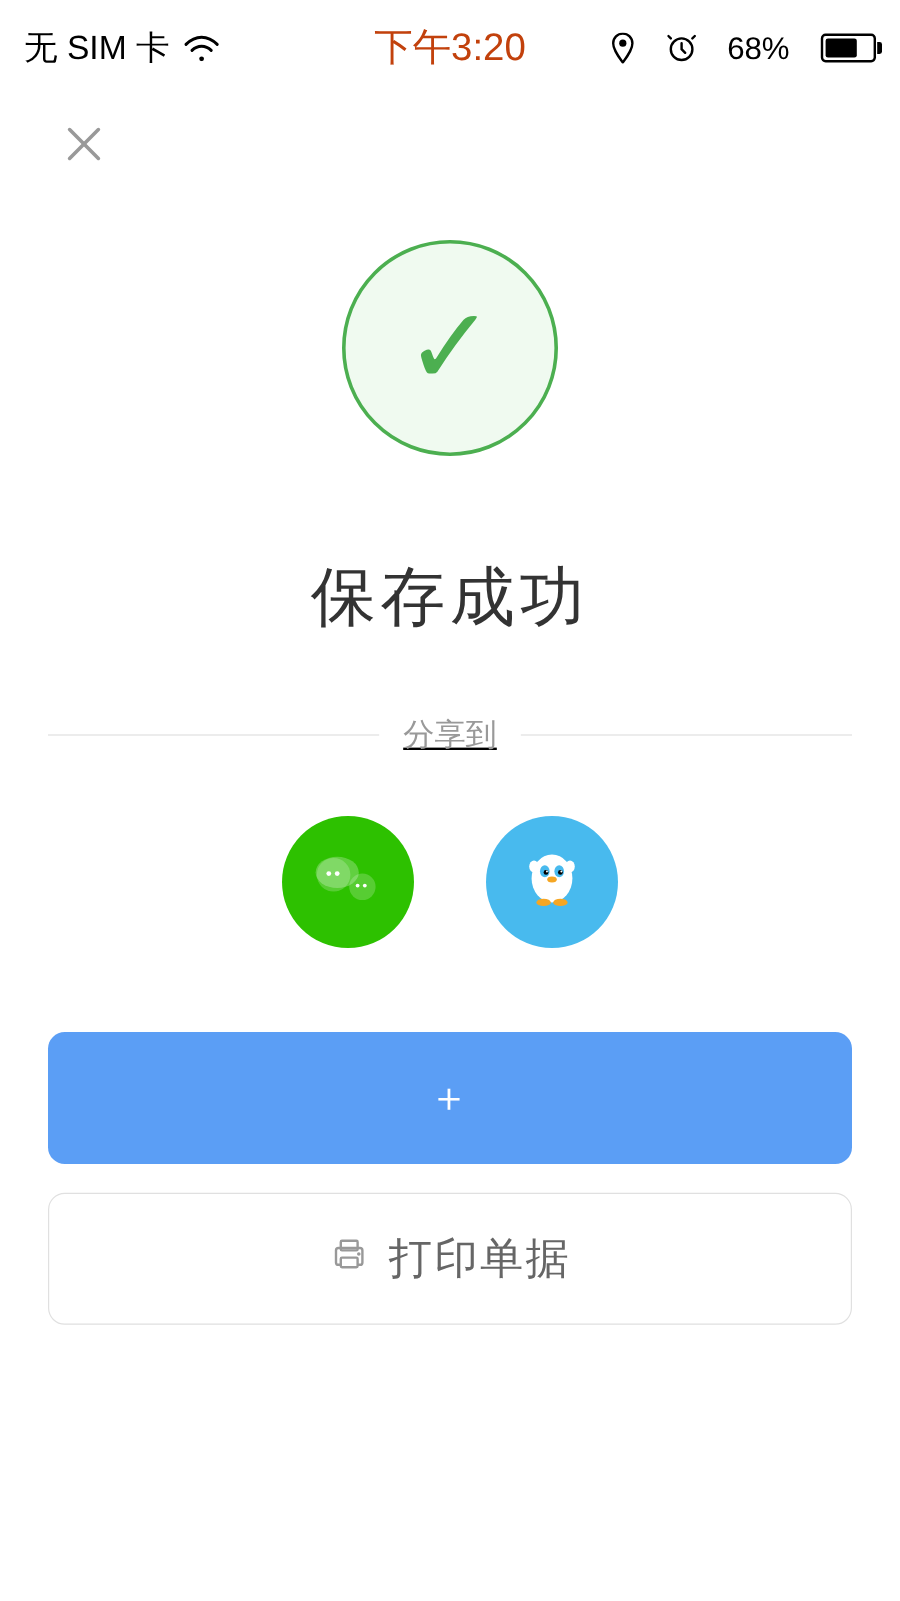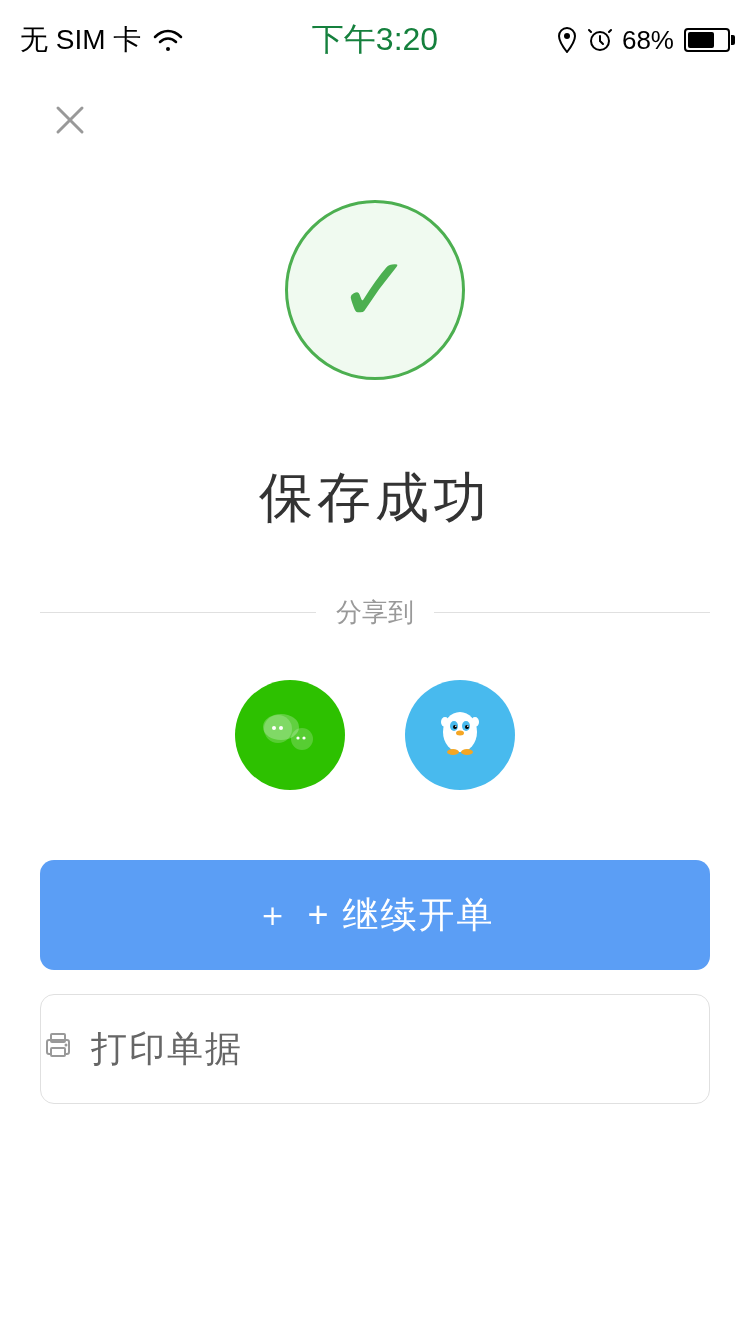--- a/index.html
+++ b/index.html
@@ -33,30 +33,30 @@
       display: flex;
       align-items: center;
       gap: 12px;
       font-size: 28px;
       color: #000;
     }
 
     .status-center {
       font-size: 32px;
       font-weight: 500;
-      color: #15803d;
+      color: #c2410c;
       position: absolute;
       left: 50%;
       transform: translateX(-50%);
     }
 
     .status-right {
       display: flex;
       align-items: center;
-      gap: 10px;
+      gap: 26px;
       font-size: 26px;
       color: #000;
     }
 
     .wifi-icon {
       display: inline-block;
       width: 30px;
       height: 22px;
     }
 
@@ -150,20 +150,21 @@
       width: 100%;
       padding: 0 40px;
       margin-bottom: 50px;
     }
 
     .share-divider {
       display: flex;
       align-items: center;
       gap: 20px;
       margin-bottom: 50px;
+      text-decoration: underline;
     }
 
     .share-divider::before,
     .share-divider::after {
       content: '';
       flex: 1;
       height: 1px;
       background: #e0e0e0;
     }
 
@@ -224,21 +225,21 @@
     }
 
     .btn-secondary {
       width: 100%;
       height: 110px;
       background: #fff;
       border: 1px solid #e0e0e0;
       border-radius: 14px;
       display: flex;
       align-items: center;
-      justify-content: flex-start;
+      justify-content: center;
       gap: 16px;
       cursor: pointer;
       font-size: 36px;
       color: #666;
       letter-spacing: 2px;
     }
 
     .btn-icon {
       font-size: 34px;
     }
@@ -337,21 +338,20 @@
           <ellipse cx="48" cy="20" rx="4" ry="5" fill="white"></ellipse>
         </svg>
       </div>
     </div>
   </div>
 
   <div class="action-buttons">
 
     <button class="btn-primary">
       <span class="btn-icon">＋</span>
-      <span>+ 继续开单</span>
     </button>
 
     <button class="btn-secondary">
       <span class="btn-icon">
         <svg width="34" height="34" viewBox="0 0 34 34" fill="none">
           <rect x="6" y="12" width="22" height="14" rx="2" stroke="#999" stroke-width="2" fill="none"></rect>
           <rect x="10" y="6" width="14" height="8" rx="1" stroke="#999" stroke-width="2" fill="none"></rect>
           <rect x="10" y="20" width="14" height="8" rx="1" stroke="#999" stroke-width="2" fill="white"></rect>
           <circle cx="25" cy="17" r="1.5" fill="#999"></circle>
         </svg>

